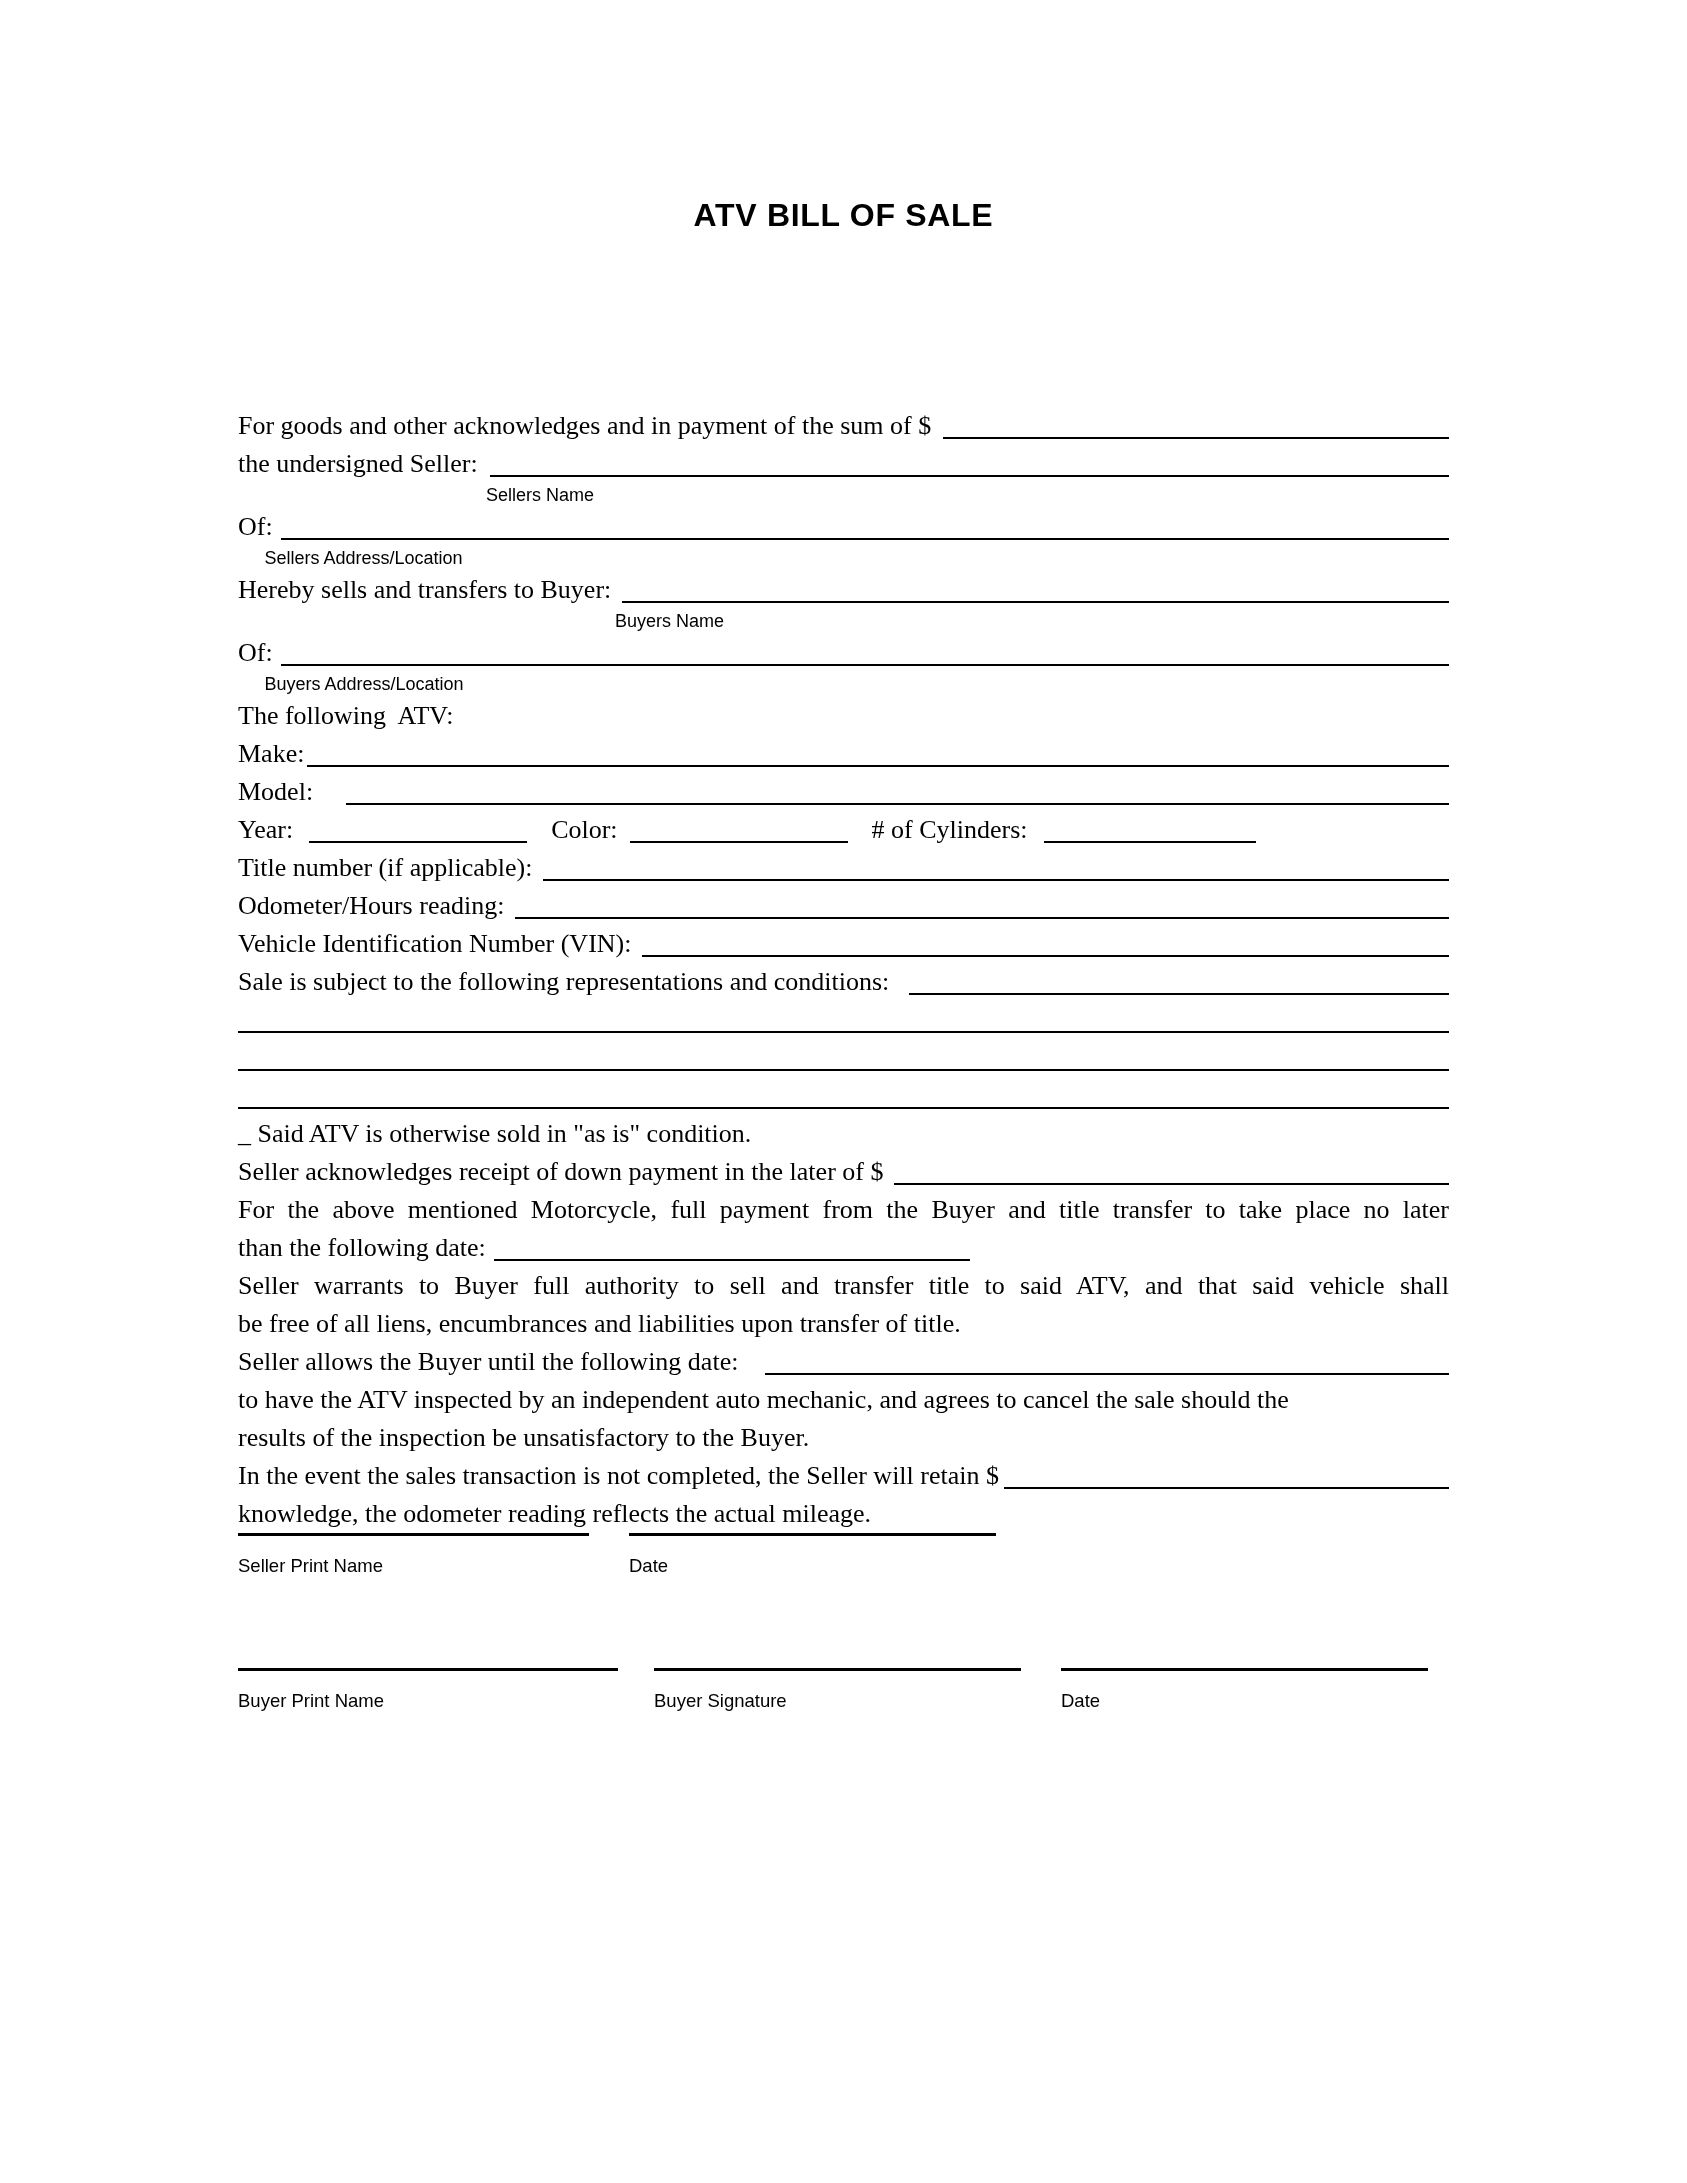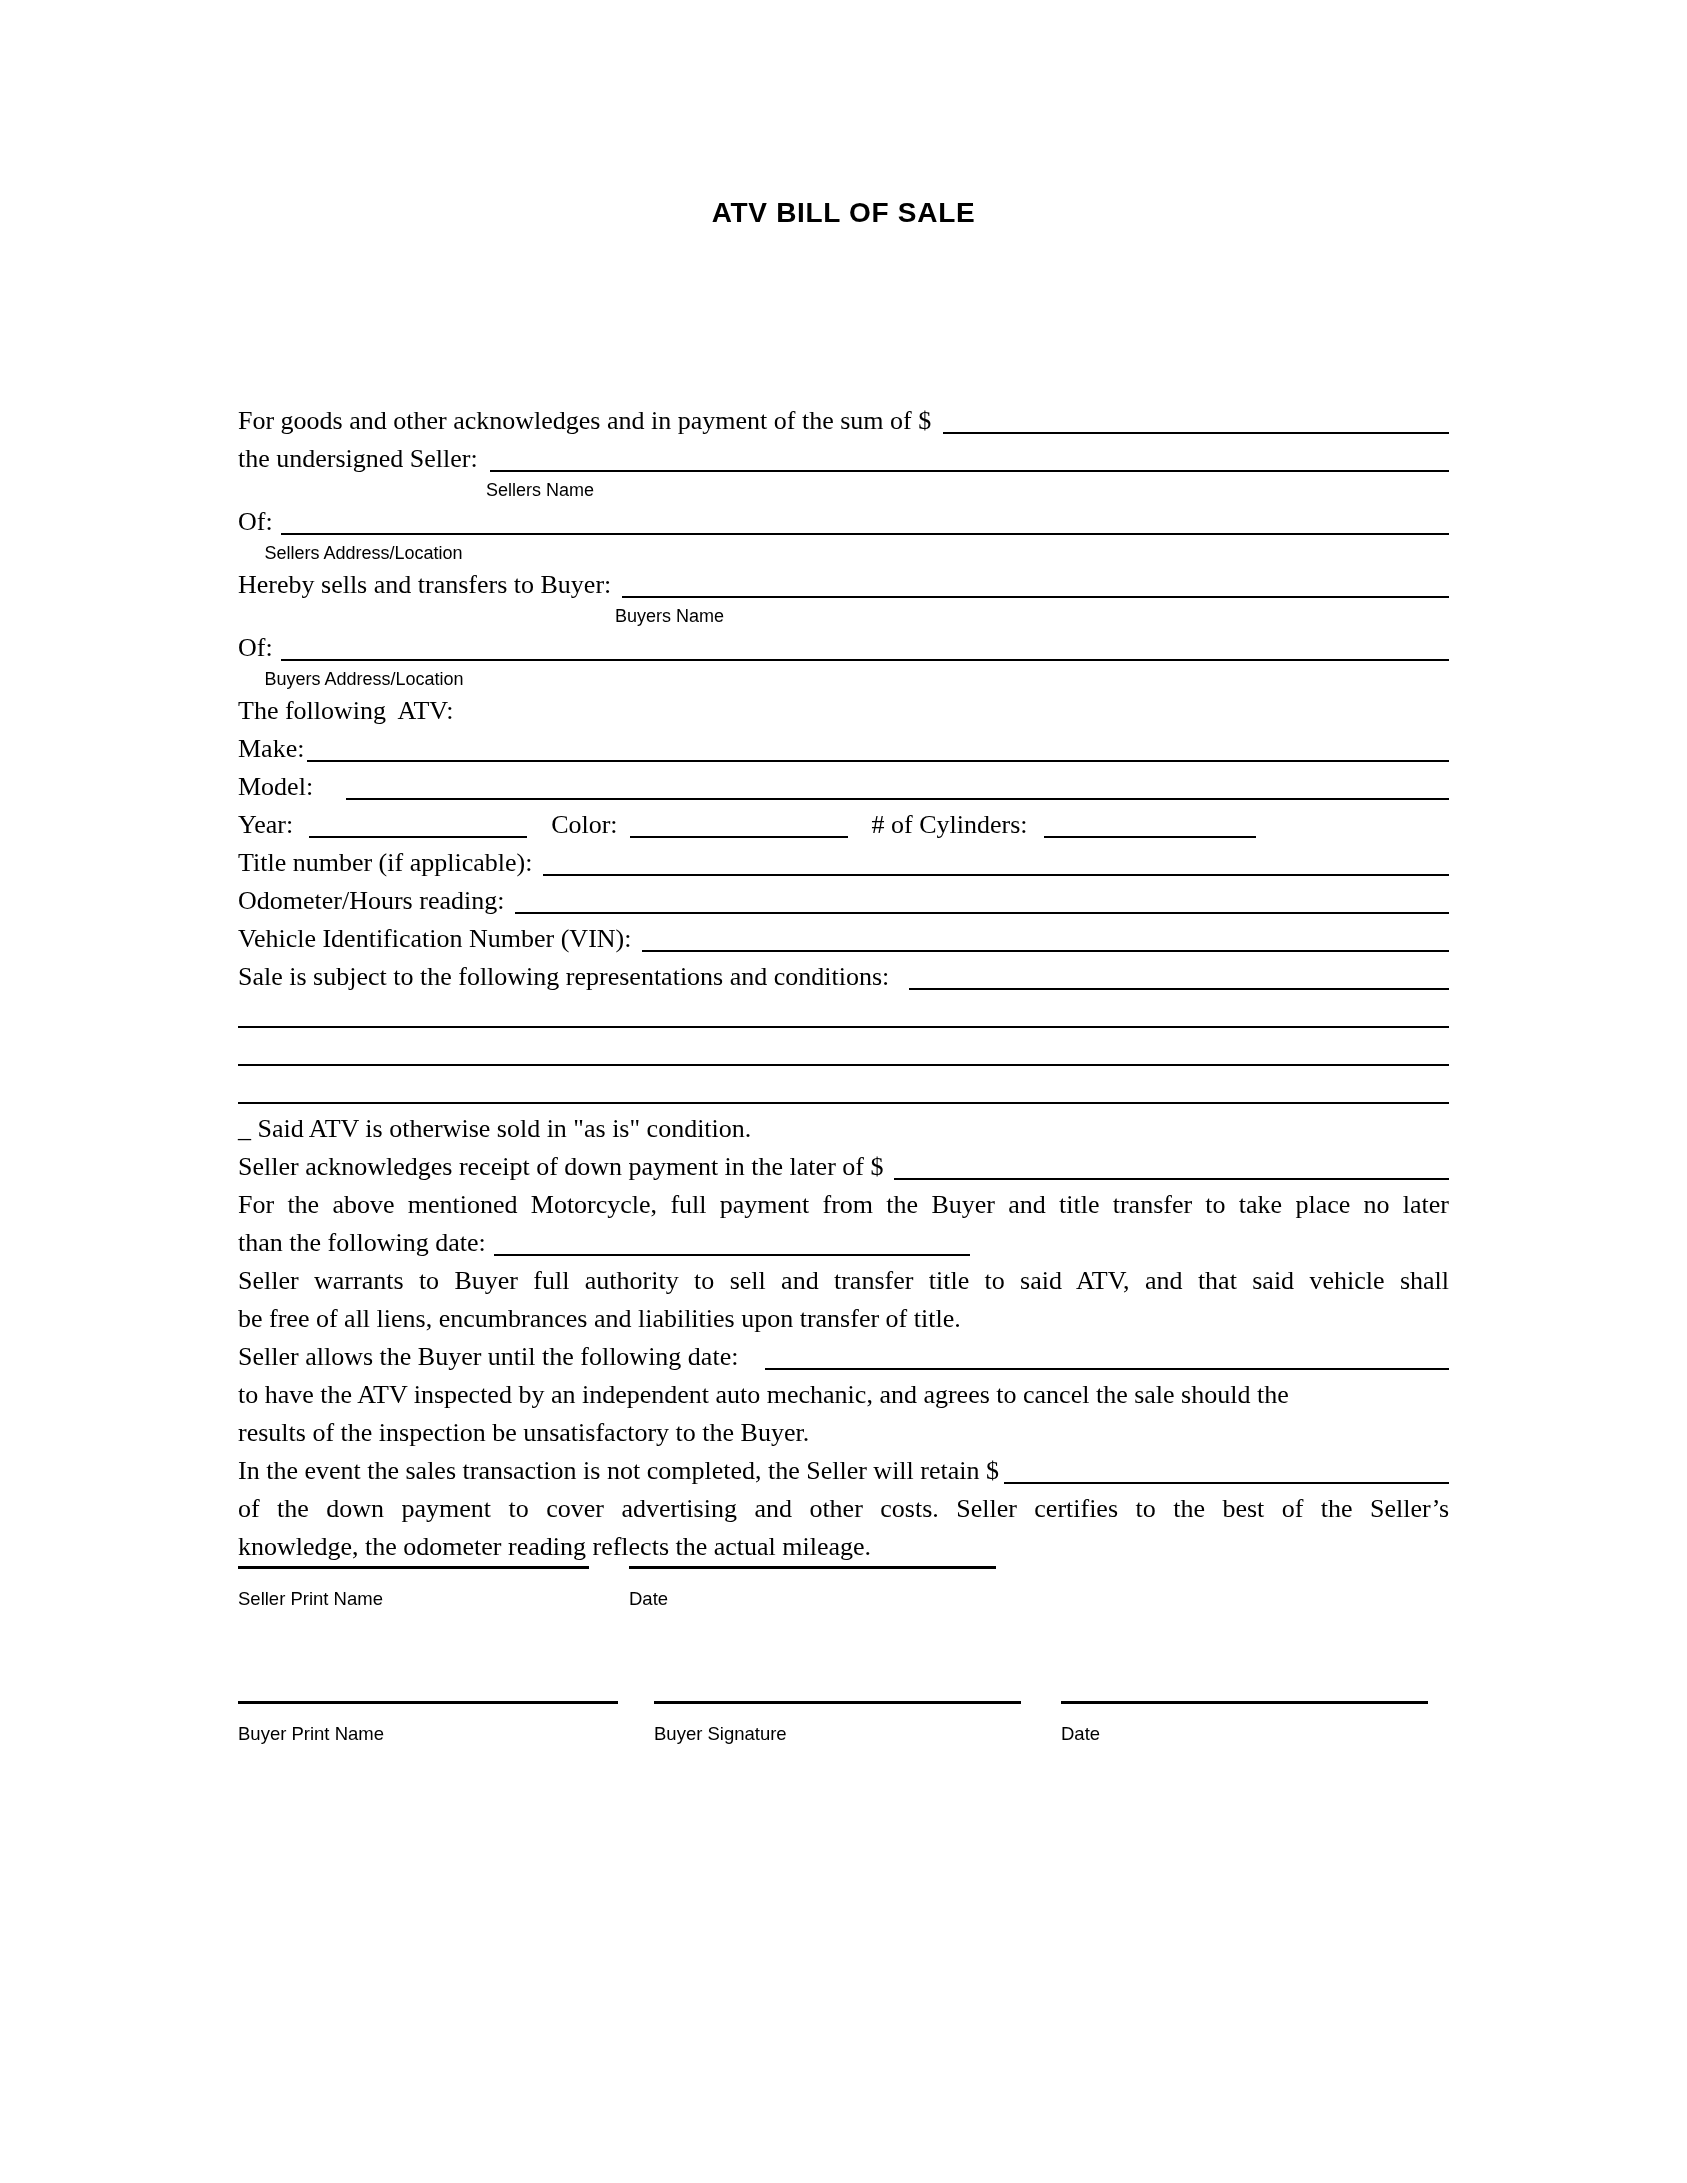--- a/index.html
+++ b/index.html
@@ -17,21 +17,21 @@
     box-sizing: border-box;
     width: 1687px;
     height: 2183px;
     padding: 0 238px 0 238px;
   }
   .doc-title {
     margin-top: 197px;
     text-align: center;
     font-family: "Liberation Sans", sans-serif;
     font-weight: bold;
-    font-size: 28px;
+    font-size: 32px;
     letter-spacing: 0.7px;
   }
   .body-block { margin-top: 173px; }
   .line {
     display: flex;
     align-items: stretch;
     line-height: 38px;
     height: 38px;
     white-space: pre;
   }
@@ -192,21 +192,20 @@
       <span class="t">Seller allows the Buyer until the following date:</span>
       <span class="blank grow" style="margin-left:26.5px"></span>
     </div>
     <div class="nline">to have the ATV inspected by an independent auto mechanic, and agrees to cancel the sale should the</div>
     <div class="nline">results of the inspection be unsatisfactory to the Buyer.</div>
 
     <div class="line">
       <span class="t">In the event the sales transaction is not completed, the Seller will retain $</span>
       <span class="blank grow" style="margin-left:5.3px"></span>
     </div>
-    <div class="jline">of the down payment to cover advertising and other costs. Seller certifies to the best of the Seller’s</div>
     <div class="nline">knowledge, the odometer reading reflects the actual mileage.</div>
 
   </div>
 
   <div class="sig-block">
 
     <div class="sig-row">
       <div class="w530">
         <div class="sig-col-line"></div>
         <div class="sig-label">Seller Print Name</div>

